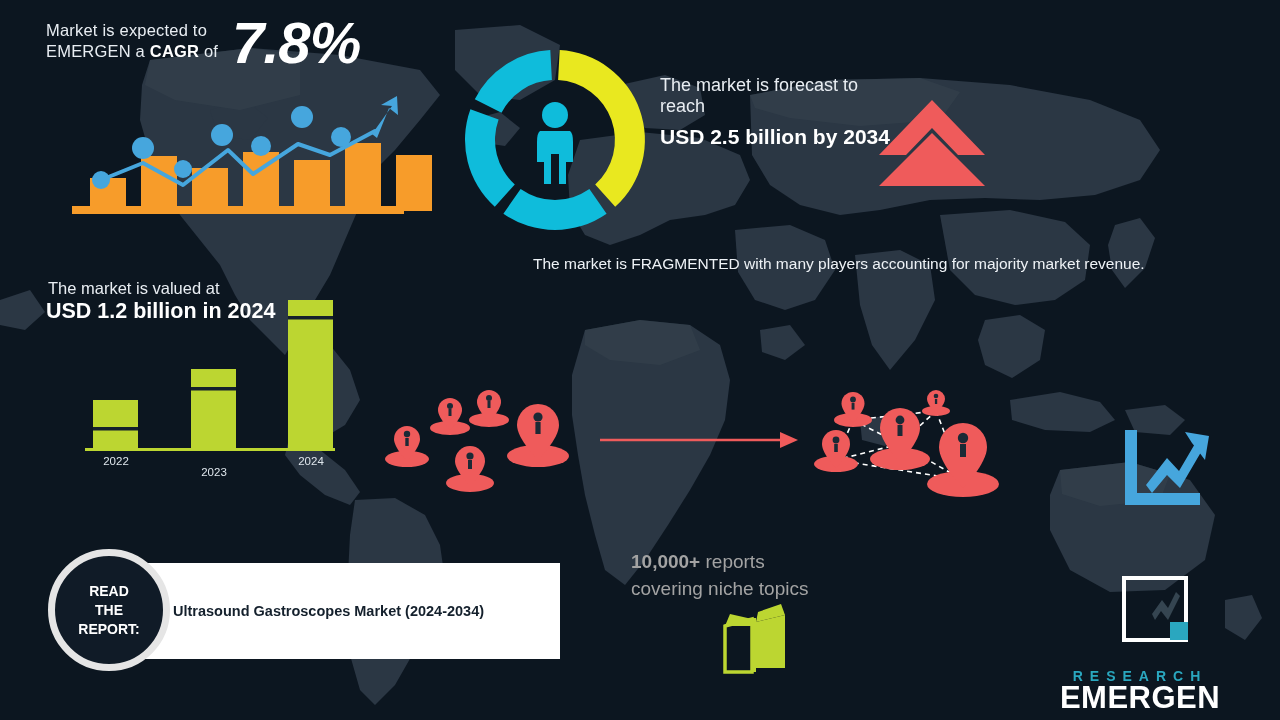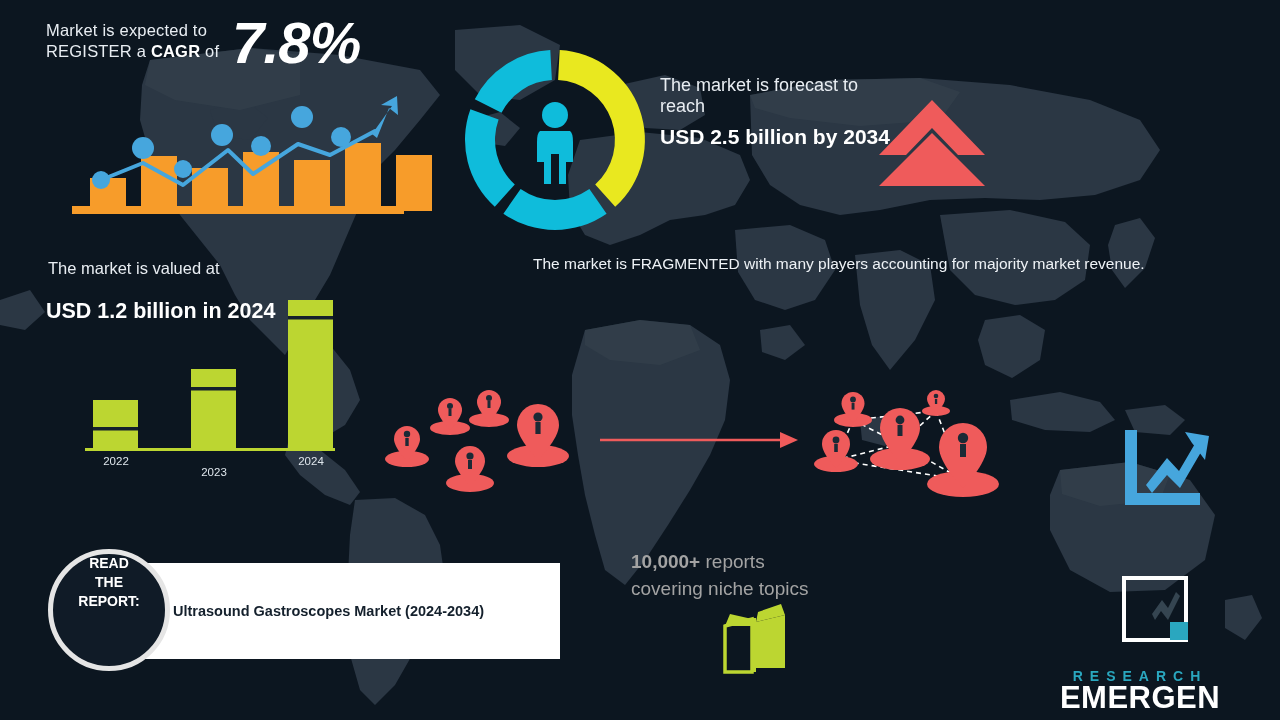--- a/index.html
+++ b/index.html
@@ -31,21 +31,21 @@
     position:absolute;left:660px;top:123px;width:230px;
     font-size:21px;line-height:27px;font-weight:bold;color:#ffffff;
   }
 
   .frag-text{
     position:absolute;left:533px;top:252px;width:690px;
     font-size:15.5px;line-height:24px;color:#eef2f6;
   }
 
   .valued-lead{
-    position:absolute;left:48px;top:258px;width:240px;
+    position:absolute;left:48px;top:278px;width:240px;
     font-size:16.5px;line-height:21px;color:#e8edf2;
   }
   .valued-value{
     position:absolute;left:46px;top:297px;width:230px;
     font-size:21.5px;line-height:28px;font-weight:bold;color:#ffffff;
   }
 
   .reports-text{
     position:absolute;left:631px;top:548px;width:280px;
     font-size:19px;line-height:27px;color:#a3a3a3;
@@ -56,22 +56,22 @@
   .badge-bar{
     position:absolute;left:140px;top:563px;width:420px;height:96px;
     background:#ffffff;
   }
   .badge-bar-label{
     position:absolute;left:33px;top:50%;transform:translateY(-50%);
     font-size:14.5px;font-weight:bold;color:#14202c;white-space:nowrap;
   }
   .badge-circle{
     position:absolute;left:48px;top:549px;width:122px;height:122px;border-radius:50%;
-    background:#101b27;border:5px solid #e5e5e5;
-    display:flex;align-items:flex-start;justify-content:center;
+    background:#101b27;border:7px solid #e5e5e5;
+    display:flex;align-items:center;justify-content:center;
   }
   .badge-circle-label{
     text-align:center;font-size:14px;line-height:19px;font-weight:bold;color:#ffffff;
   }
   .gbar-label{
     position:absolute;font-size:11.5px;color:#dfe6ec;text-align:center;width:60px;
   }
 
   
   #logo{position:absolute;left:1030px;top:570px;width:220px;height:135px;}
@@ -305,21 +305,21 @@
 
     <g>
       <rect x="1124" y="578" width="62" height="62" fill="none" stroke="#ffffff" stroke-width="4"></rect>
       <rect x="1170" y="622" width="18" height="18" fill="#2aa7bf"></rect>
       <path d="M1152 614 L1162 600 L1168 608 L1176 592 L1180 596 L1168 620 L1161 611 L1155 620 Z" fill="#3a4a57" opacity="0.9"></path>
     </g>
   </svg>
 
   <div class="cagr-lead">
     <span>Market is expected to</span><br>
-    <span>REGISTER a </span><b>CAGR</b><span> of</span>
+    <span>EMERGEN a </span><b>CAGR</b><span> of</span>
   </div>
   <div class="cagr-value">7.8%</div>
 
   <div class="forecast-lead">The market is forecast to reach</div>
   <div class="forecast-value">USD 2.5 billion by 2034</div>
 
   <div class="frag-text">The market is FRAGMENTED with many players accounting for majority market revenue.</div>
 
   <div class="valued-lead">The market is valued at</div>
   <div class="valued-value">USD 1.2 billion in 2024</div>

